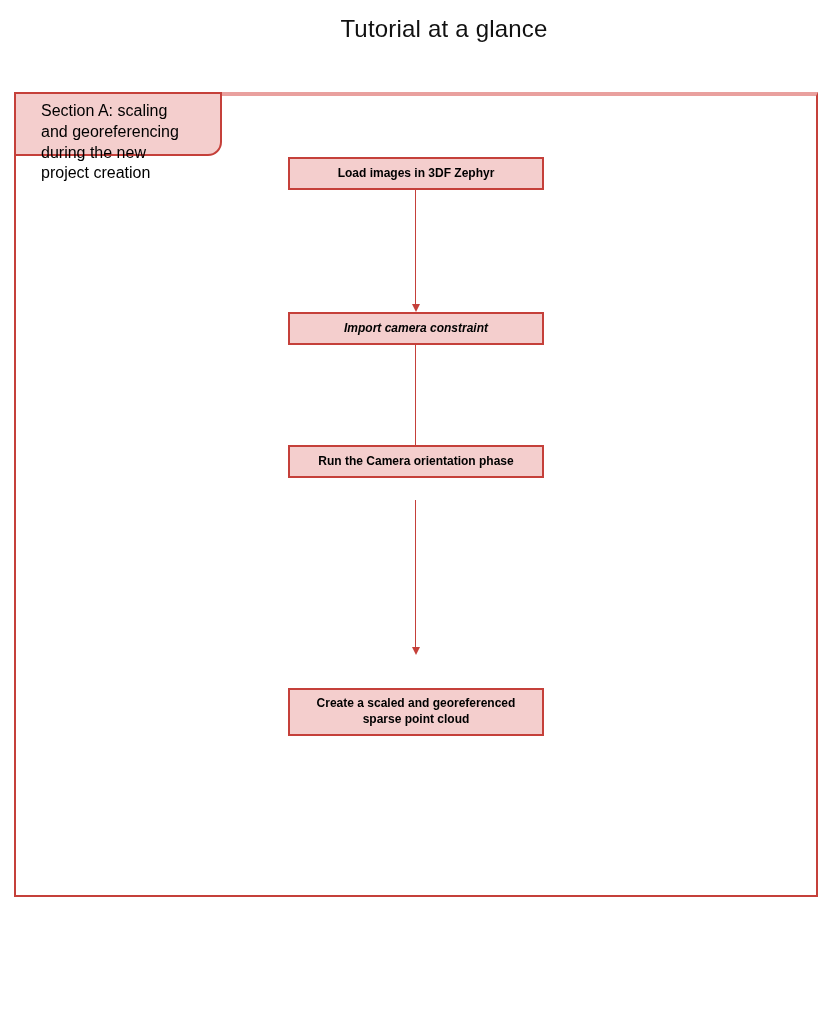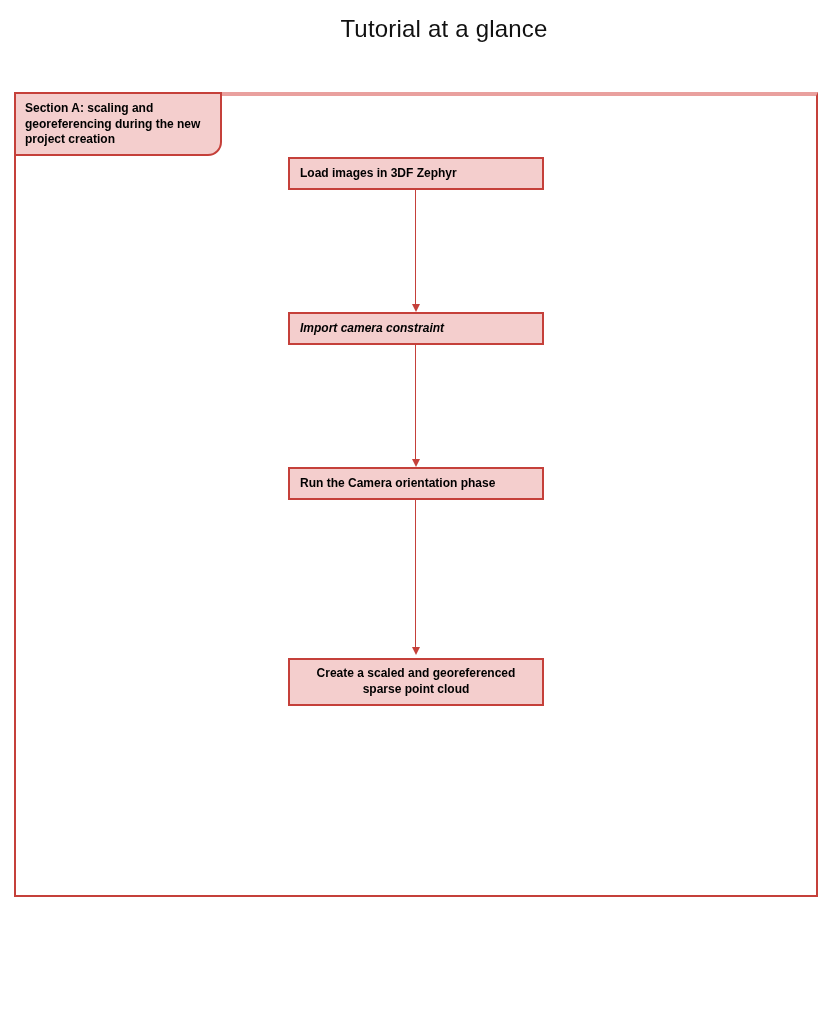--- a/index.html
+++ b/index.html
@@ -45,47 +45,47 @@
   .section-label {
     position: absolute;
     left: 14px;
     top: 92px;
     width: 208px;
     height: 64px;
     box-sizing: border-box;
     background: var(--node-fill);
     border: 2px solid var(--stroke);
     border-radius: 0 0 14px 0;
-    padding: 7px 9px;
-    font-size: 12px;
-    font-weight: bold;
+    padding: 7px 25px;
+    font-size: 16px;
+    font-weight: normal;
     color: #000000;
     line-height: 1.3;
   }
   .node {
     position: absolute;
     left: 288px;
     width: 256px;
     box-sizing: border-box;
     background: var(--node-fill);
     border: 2px solid var(--stroke);
     display: flex;
     align-items: center;
-    justify-content: flex-start;
+    justify-content: center;
     text-align: center;
     font-size: 12px;
     font-weight: bold;
     color: #000000;
     line-height: 1.3;
     padding: 2px 10px;
   }
   .node-1 { top: 157px; height: 33px; }
   .node-2 { top: 312px; height: 33px; font-style: italic; }
-  .node-3 { top: 467px; height: 33px; }
-  .node-4 { top: 658px; height: 48px; }
+  .node-3 { top: 445px; height: 33px; }
+  .node-4 { top: 688px; height: 48px; }
   .connector {
     position: absolute;
     left: 415px;
     width: 0;
     border-left: 1.5px solid var(--stroke);
   }
   .conn-1 { top: 190px; height: 114px; }
   .conn-2 { top: 345px; height: 114px; }
   .conn-3 { top: 500px; height: 147px; }
   .arrow-head {

